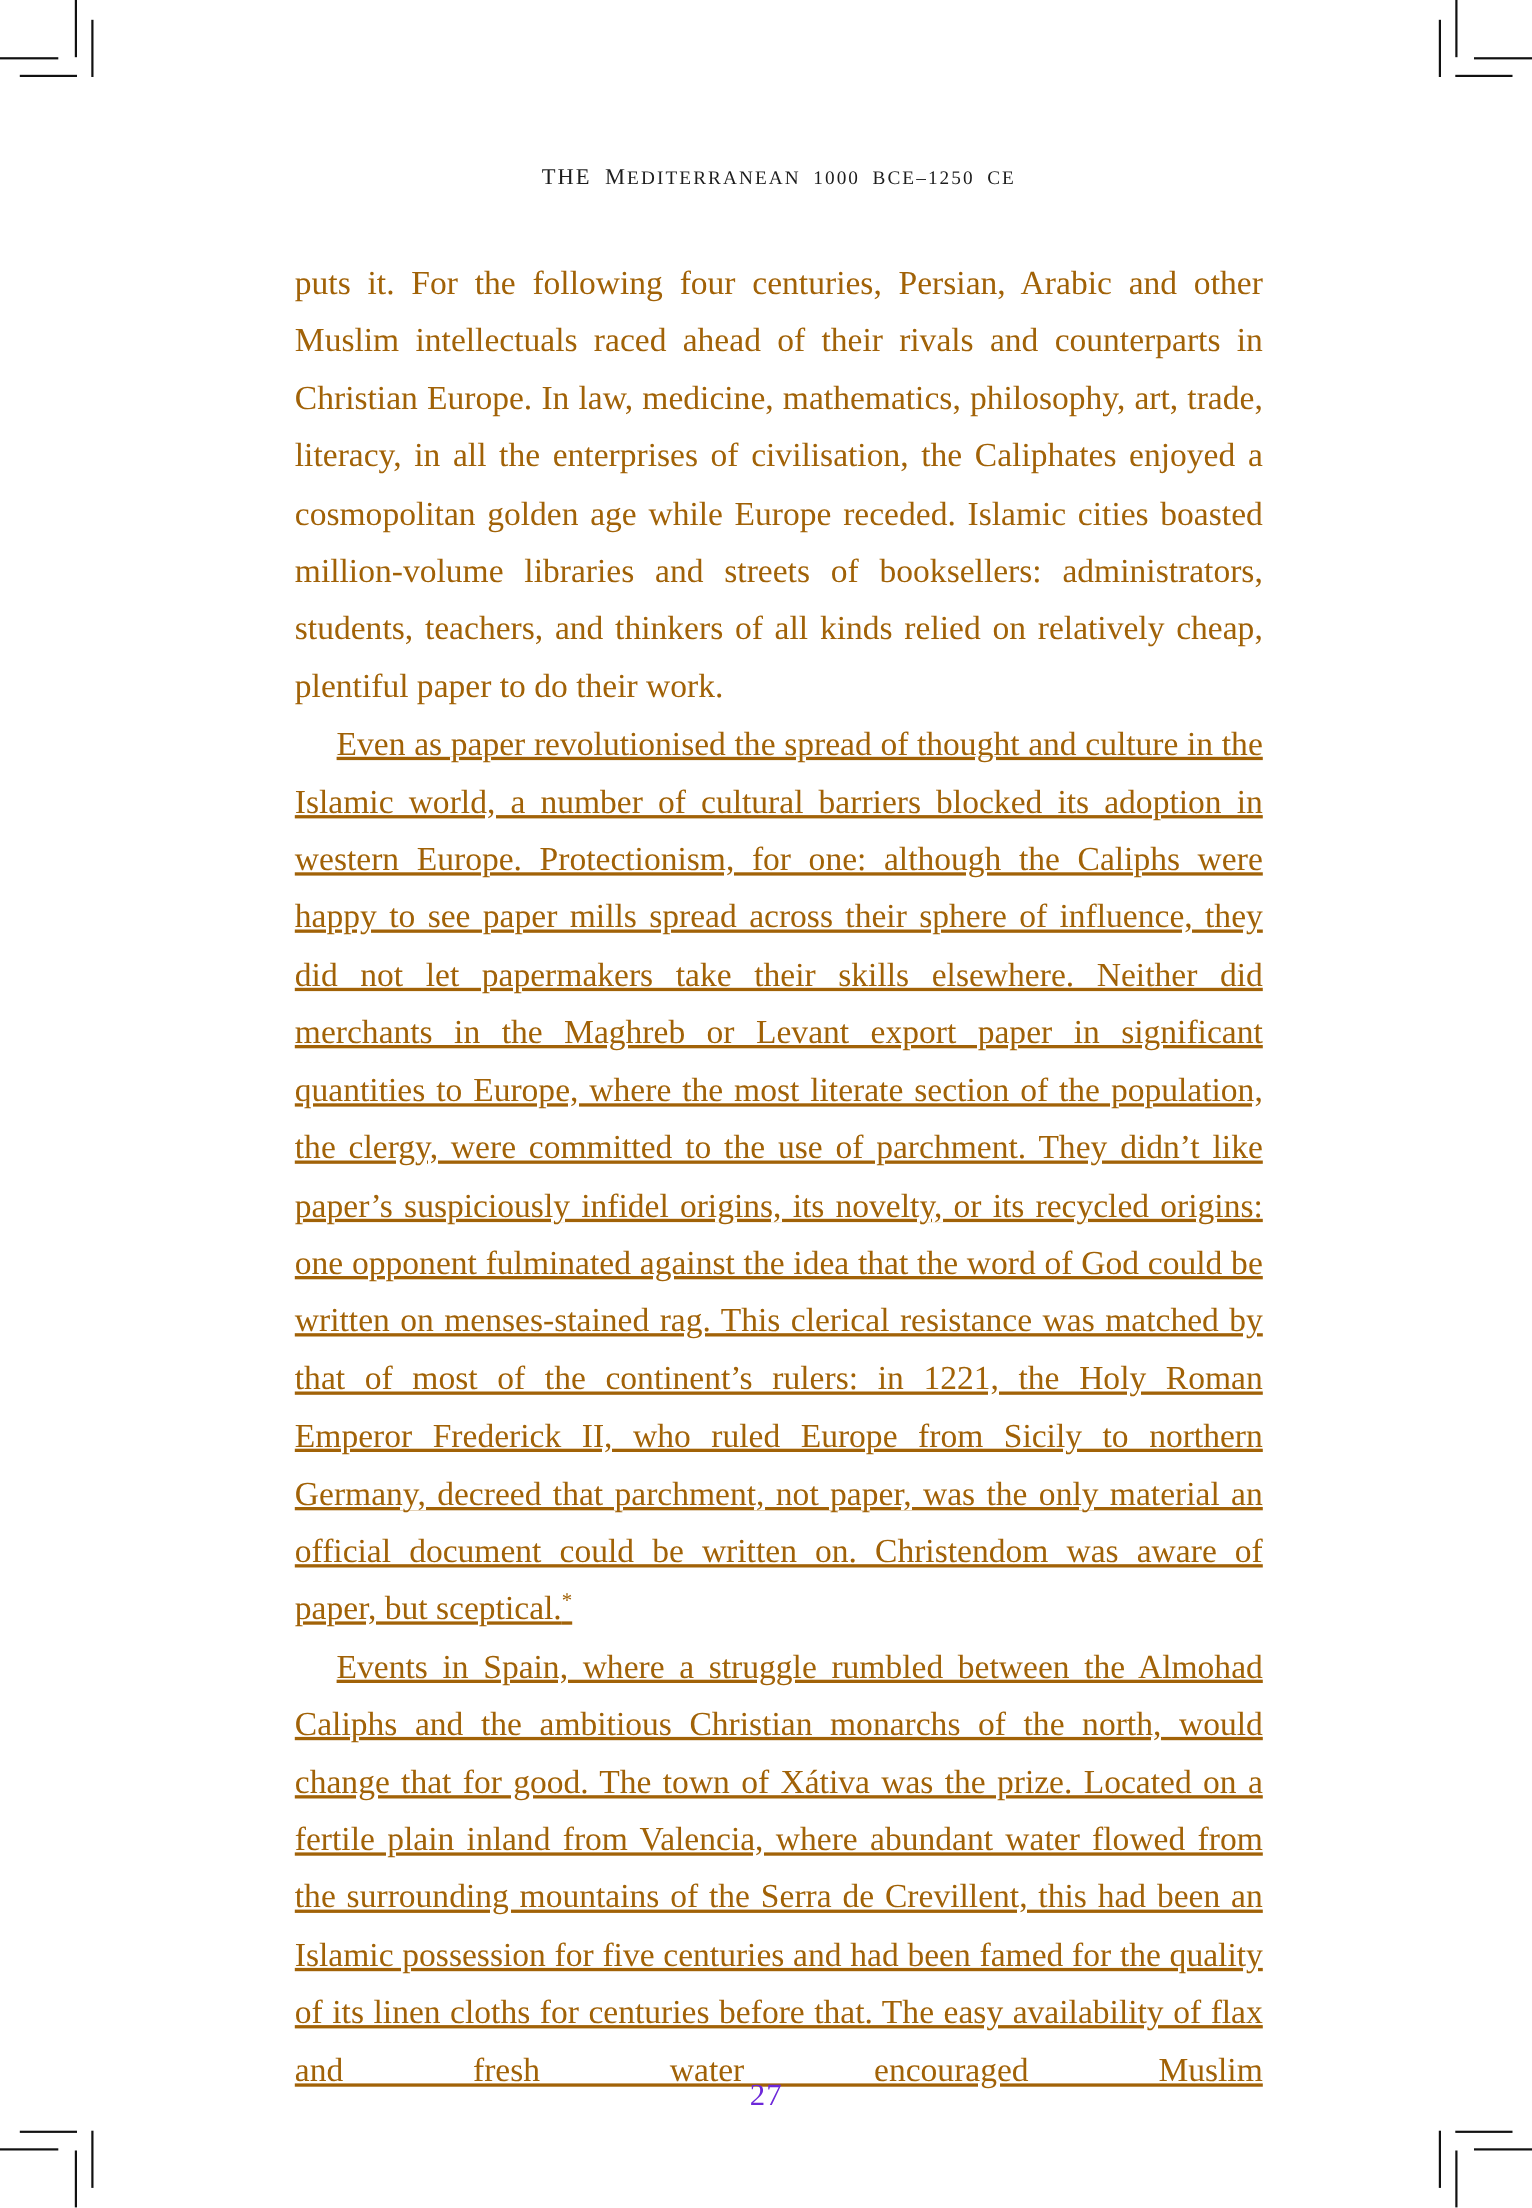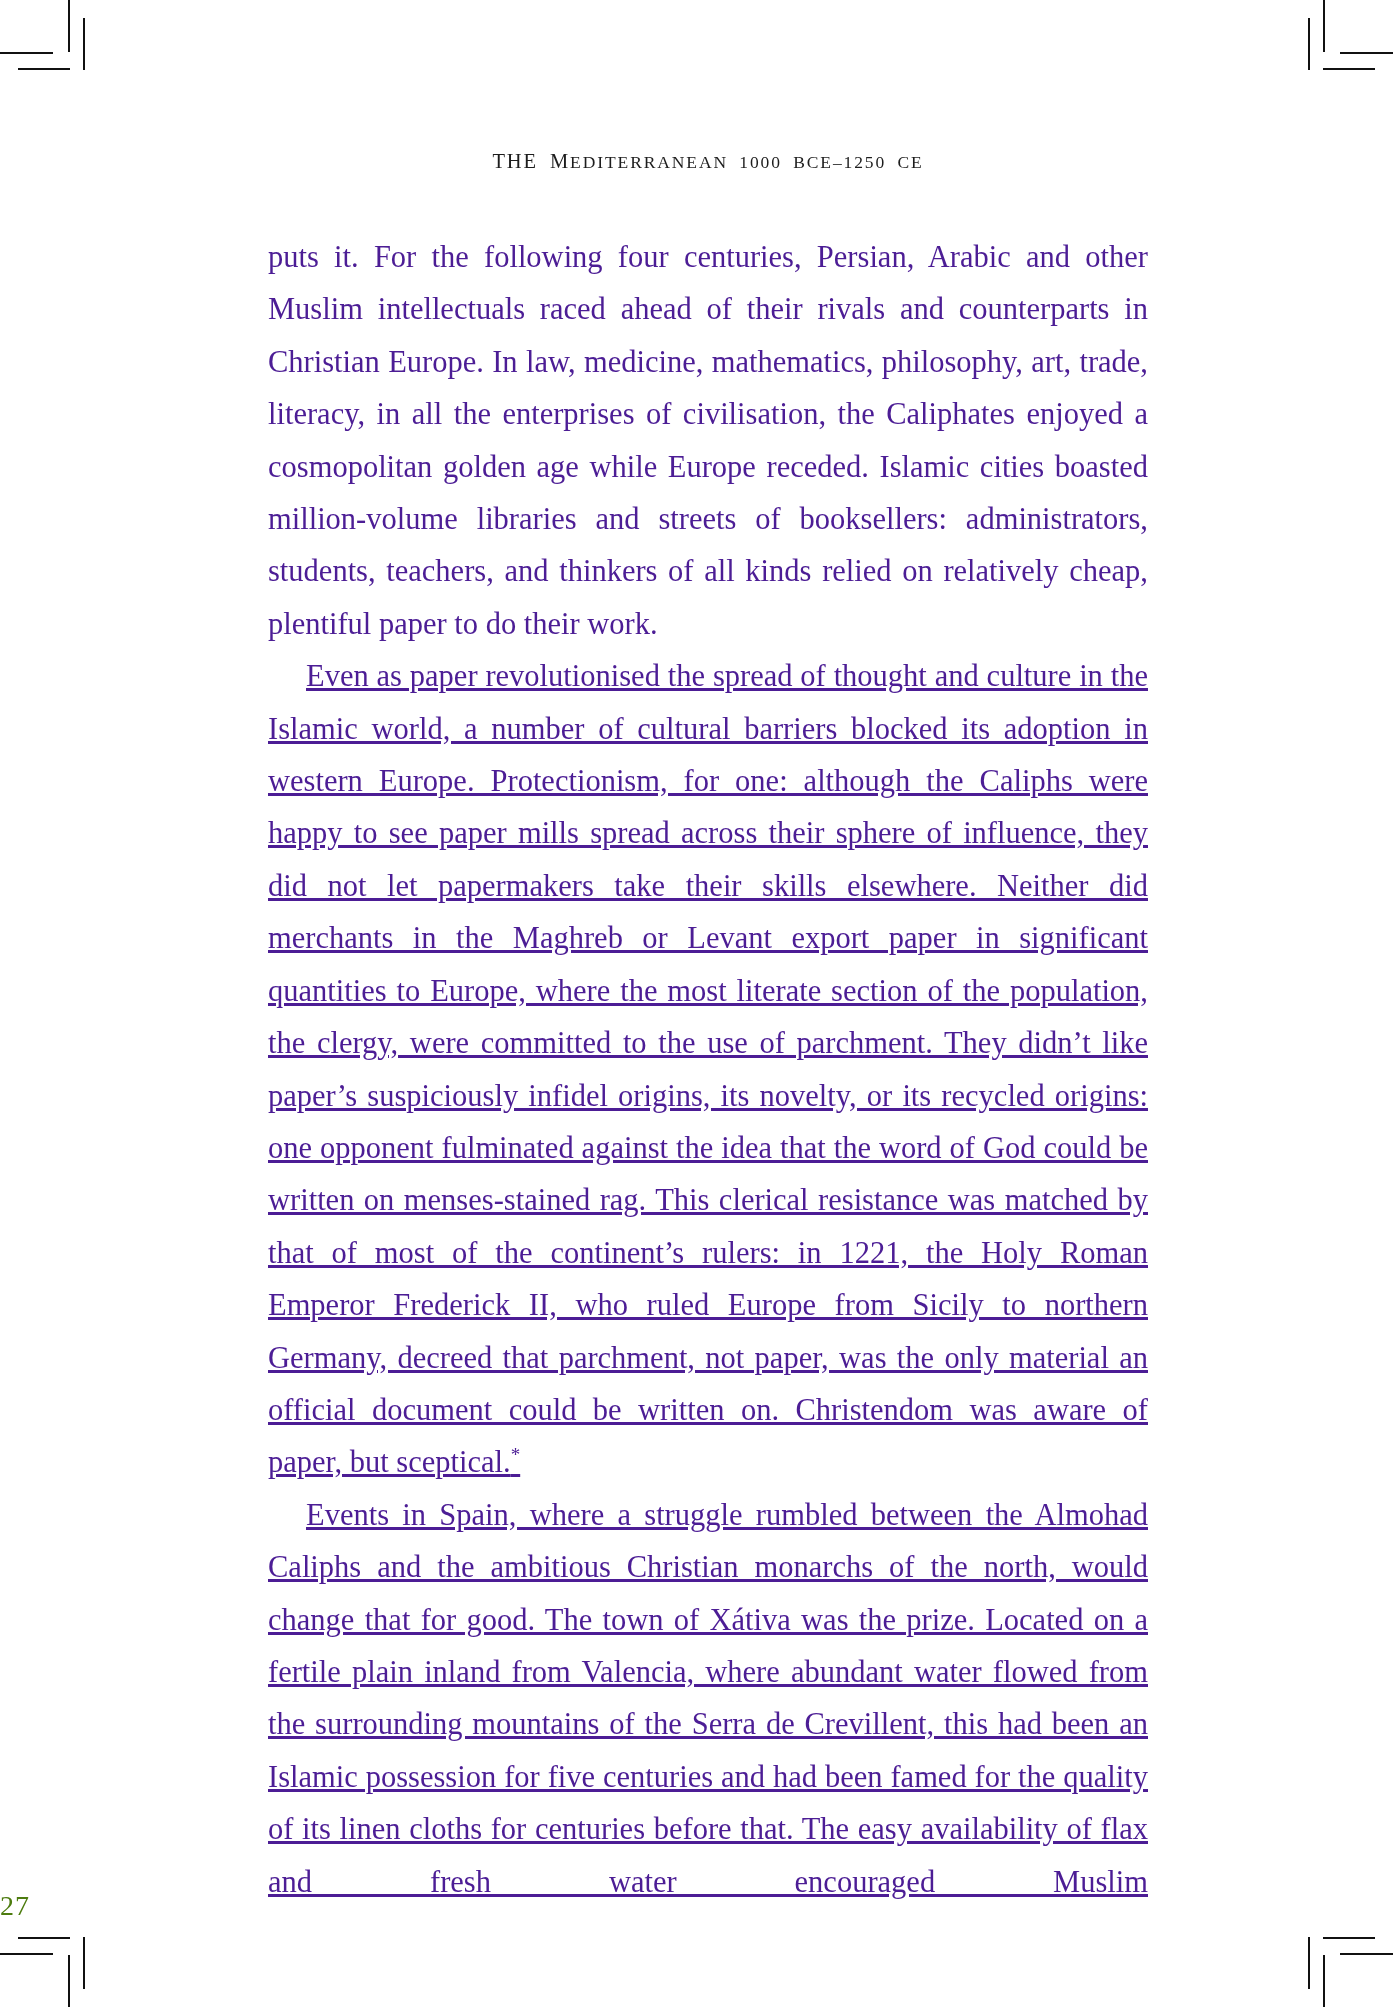--- a/index.html
+++ b/index.html
@@ -71,21 +71,21 @@
   }
   .running-head .rh-first { font-size: 20.5px; }
   .running-head .rh-rest  { font-size: 17.5px; }
 
   .body-par {
     margin: 0;
     font-size: 30.5px;
     line-height: 52.4px;
     text-align: justify;
     text-justify: inter-word;
-    color: #4c1d95;
+    color: #a16207;
     hyphens: none;
   }
   .body-par + .body-par { text-indent: 38px; text-decoration: underline; }
 
   
   .body-par > .fill::after {
     content: "";
     display: inline-block;
     width: 100%;
   }
@@ -125,22 +125,23 @@
     display: inline-block;
     width: 62px;
   }
 
   
   .folio {
     position: absolute;
     left: 0;
     right: 0;
     top: 1890px;
+    text-align: center;
     font-size: 28px;
-    color: #4d7c0f;
+    color: #6d28d9;
     letter-spacing: 1px;
   }
 </style>
 </head>
 <body>
 
 <div class="page">
 
   <div class="crop v cm-tl-v"></div>
   <div class="crop h cm-tl-h"></div>

